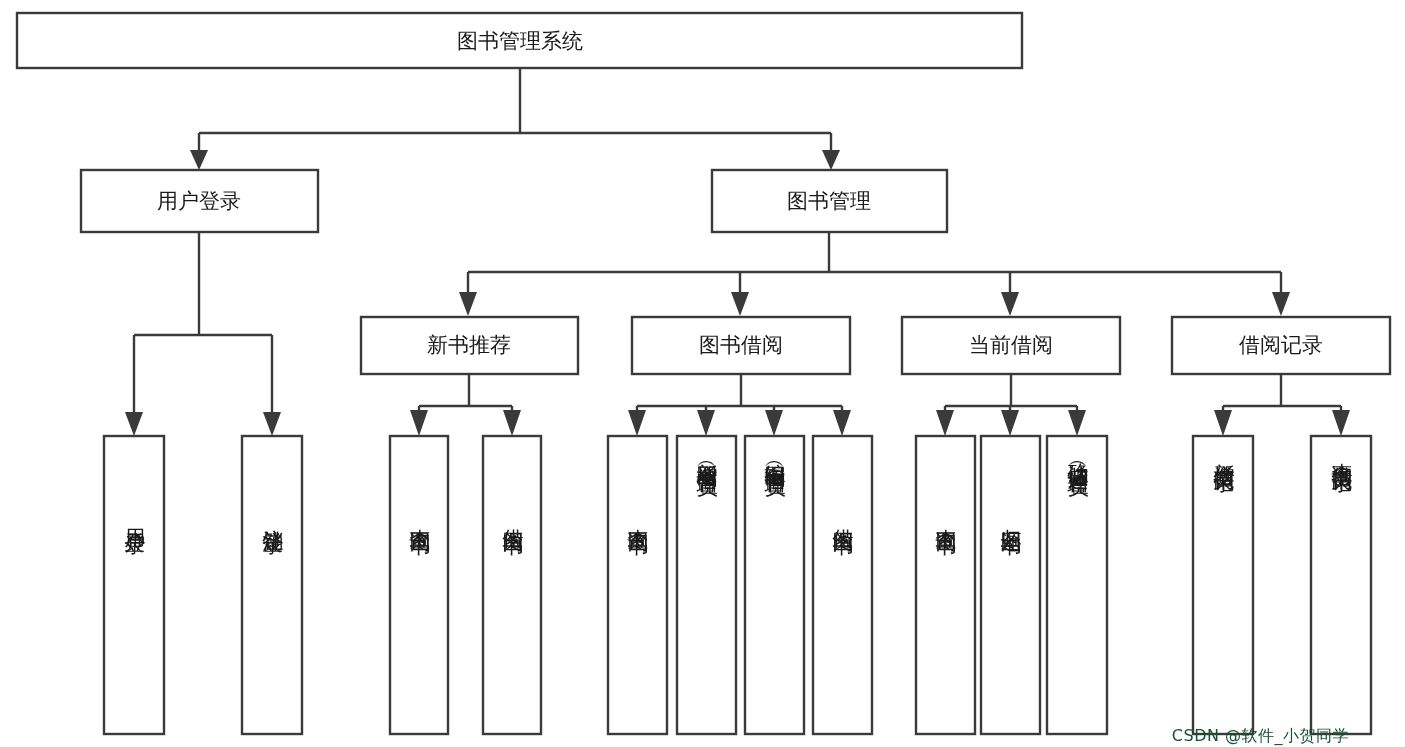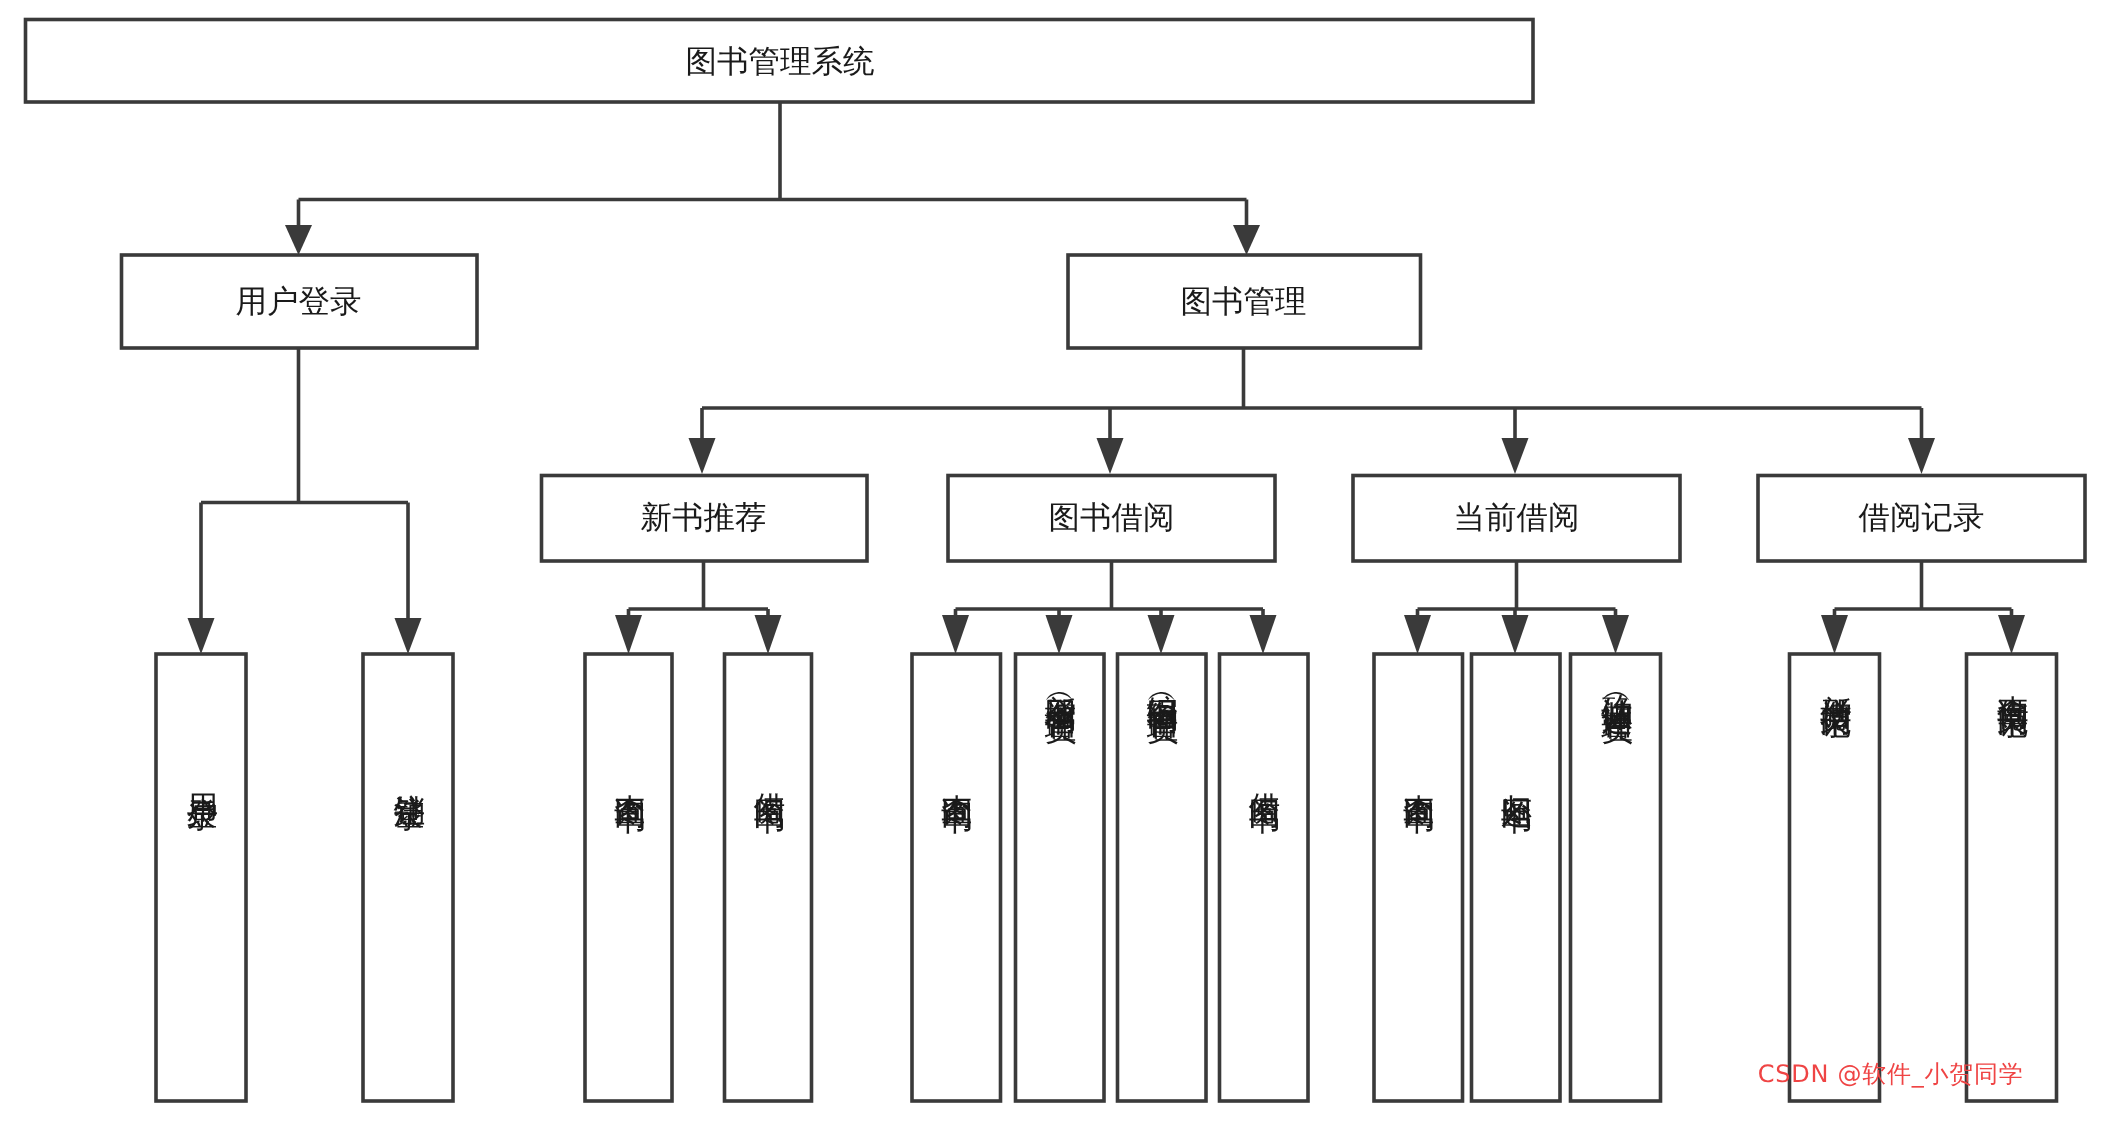--- a/index.html
+++ b/index.html
@@ -57,24 +57,24 @@
     text-orientation: upright;
     letter-spacing: 2px;
     line-height: 1;
     white-space: nowrap;
     text-align: left;
     pointer-events: none;
   }
   .watermark {
     position: absolute;
     right: 8px;
-    bottom: 20px;
+    bottom: 0;
     font-family: "DejaVu Sans", "Liberation Sans", sans-serif;
     font-size: 16px;
-    color: #ef4444;
+    color: #14532d;
     letter-spacing: 0.5px;
     white-space: nowrap;
     margin-top: 32px;
   }
 </style>
 </head>
 <body>
 
 <div id="diagram-root">
 

